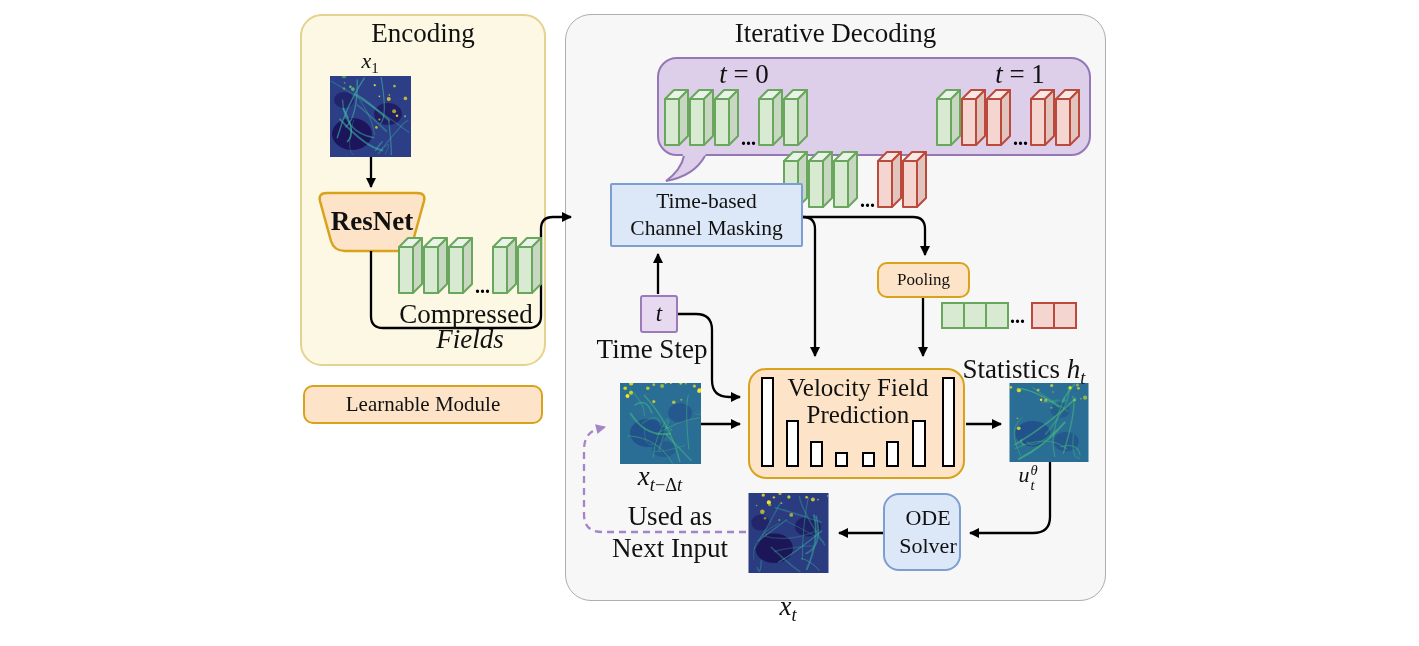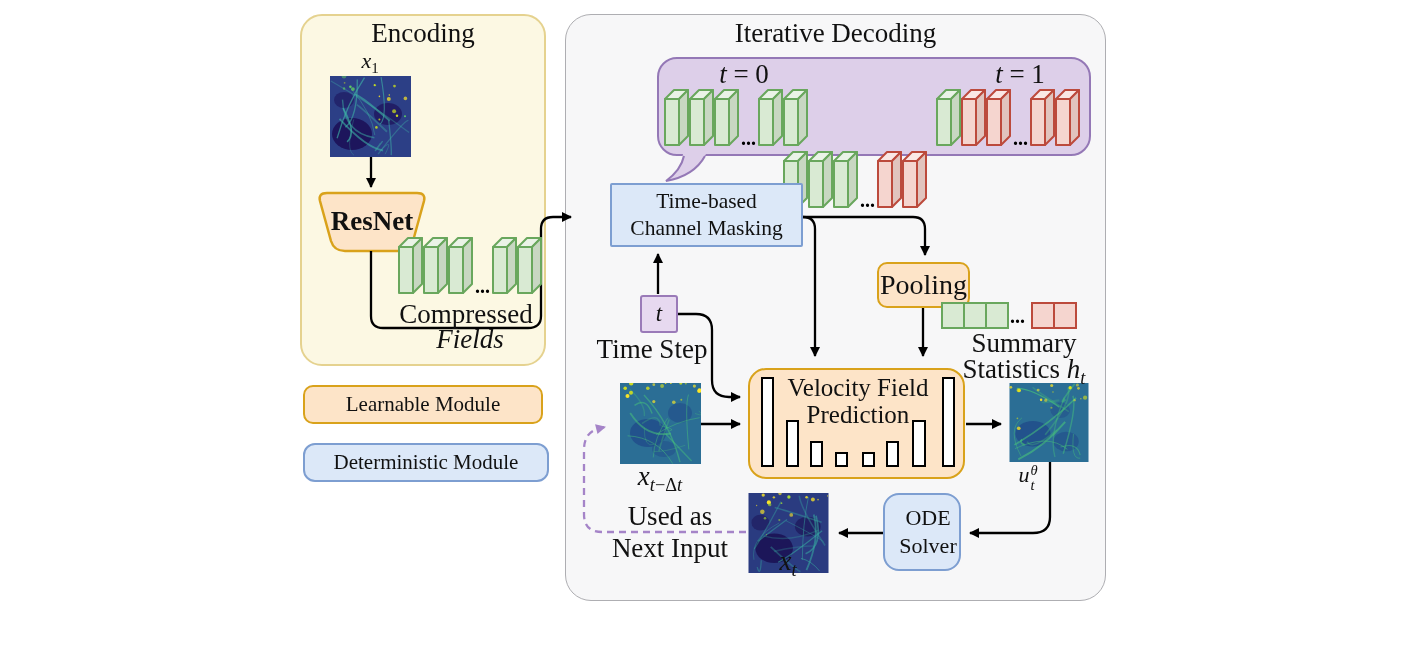--- a/index.html
+++ b/index.html
@@ -133,23 +133,20 @@
         <polygon points="134,10 143,1 143,47 134,56" fill="#c8d7c2"></polygon>
         <rect x="120" y="10" width="14" height="46" fill="#d9ead3"></rect>
       </g>
     </svg>
   <div class="lbl" style="left:396px;top:301px;width:140px;">Compressed</div>
   <div class="lbl" style="left:400px;top:326px;width:140px;font-style:italic;">Fields</div>
 
   <div class="box orangebox" style="left:303px;top:385px;width:240px;height:39px;font-size:21px;">
     <span>Learnable Module</span>
   </div>
-  <div class="box bluebox" style="left:303px;top:443px;width:246px;height:39px;font-size:21px;">
-    <span>Deterministic Module</span>
-  </div>
 
   <div class="lbl" style="left:575px;top:20px;width:521px;">Iterative Decoding</div>
 
   <div class="bubble" style="left:657px;top:57px;width:434px;height:99px;"></div>
   <div class="lbl" style="left:684px;top:61px;width:120px;z-index:4;"><i>t</i> = 0</div>
   <div class="lbl" style="left:960px;top:61px;width:120px;z-index:4;"><i>t</i> = 1</div>
   <svg class="slabs" style="left:664px;top:89px;" height="61" width="147">
       <g stroke="#69a75d" stroke-width="2" stroke-linejoin="round">
         <polygon points="1,10 10,1 24,1 15,10" fill="#eaf3e7"></polygon>
         <polygon points="15,10 24,1 24,47 15,56" fill="#c8d7c2"></polygon>
@@ -238,33 +235,32 @@
   <div class="box bluebox t-col" style="left:610px;top:183px;width:193px;height:64px;border-radius:2px;">
     <span>Time-based</span>
     <span>Channel Masking</span>
   </div>
 
   <div class="box purplebox" style="left:640px;top:295px;width:38px;height:38px;font-size:23px;">
     <span><i>t</i></span>
   </div>
   <div class="lbl" style="left:592px;top:336px;width:120px;">Time Step</div>
 
-  <div class="box orangebox" style="left:877px;top:262px;width:93px;height:46px;font-size:28px;">
+  <div class="box orangebox" style="left:877px;top:262px;width:93px;height:36px;font-size:17px;">
     <span>Pooling</span>
   </div>
 
   <svg class="slabs" style="left:941px;top:302px;" height="28" width="141">
       <rect x="1" y="1" width="22" height="25" fill="#d9ead3" stroke="#69a75d" stroke-width="2"></rect>
       <rect x="23" y="1" width="22" height="25" fill="#d9ead3" stroke="#69a75d" stroke-width="2"></rect>
       <rect x="45" y="1" width="22" height="25" fill="#d9ead3" stroke="#69a75d" stroke-width="2"></rect>
       <text x="69" y="21" font-size="20" font-family="Liberation Serif,serif" font-weight="bold">...</text>
       <rect x="91" y="1" width="22" height="25" fill="#f5d5cf" stroke="#bc4a3c" stroke-width="2"></rect>
       <rect x="113" y="1" width="22" height="25" fill="#f5d5cf" stroke="#bc4a3c" stroke-width="2"></rect>
     </svg>
-  <div class="lbl" style="left:945px;top:330px;width:158px;">Summary</div>
   <div class="lbl" style="left:945px;top:356px;width:158px;">Statistics <i>h</i><sub><i>t</i></sub></div>
 
   <div class="box orangebox" style="left:748px;top:368px;width:217px;height:111px;border-radius:18px;border-width:2.5px;"></div>
   <span class="bar" style="left:761px;top:377px;width:13px;height:90px;"></span>
   <span class="bar" style="left:786px;top:420px;width:13px;height:47px;"></span>
   <span class="bar" style="left:810px;top:441px;width:13px;height:26px;"></span>
   <span class="bar" style="left:835px;top:452px;width:13px;height:15px;"></span>
   <span class="bar" style="left:862px;top:452px;width:13px;height:15px;"></span>
   <span class="bar" style="left:886px;top:441px;width:13px;height:26px;"></span>
   <span class="bar" style="left:912px;top:420px;width:14px;height:47px;"></span>
@@ -388,21 +384,21 @@
       <circle cx="65.2" cy="6.5" r="2.0" fill="#fde725" opacity="0.75"></circle>
       <circle cx="25.7" cy="4.4" r="1.2" fill="#fde725" opacity="0.77"></circle>
       <circle cx="31.9" cy="0.6" r="1.7" fill="#fde725" opacity="0.64"></circle>
       <circle cx="43.3" cy="22.2" r="1.9" fill="#fde725" opacity="0.62"></circle>
       <circle cx="58.8" cy="4.3" r="1.3" fill="#fde725" opacity="0.81"></circle>
       <circle cx="14.0" cy="18.9" r="2.3" fill="#fde725" opacity="0.66"></circle>
       <circle cx="21.5" cy="11.8" r="1.7" fill="#a5db36" opacity="0.61"></circle>
       <circle cx="70.4" cy="6.7" r="0.9" fill="#fde725" opacity="0.62"></circle>
       <circle cx="80.0" cy="3.0" r="0.6" fill="#fde725" opacity="0.76"></circle>
     </svg>
-  <div class="lbl" style="left:738px;top:548px;width:100px;"><i>x</i><sub><i>t</i></sub></div>
+  <div class="lbl" style="left:738px;top:593px;width:100px;"><i>x</i><sub><i>t</i></sub></div>
 
   <div class="lbl" style="left:600px;top:503px;width:140px;">Used as</div>
   <div class="lbl" style="left:600px;top:535px;width:140px;">Next Input</div>
 
   <svg class="overlay-top" width="1419" height="646" viewBox="0 0 1419 646">
     <path d="M683,154 Q681,170 666,181 Q694,176 706,154 Z" fill="#ddcfe9"></path>
     <path d="M684,156 Q681,170 666,181 Q694,176 705,156" fill="none" stroke="#9478b6" stroke-width="2"></path>
   </svg>
 
 </div>

